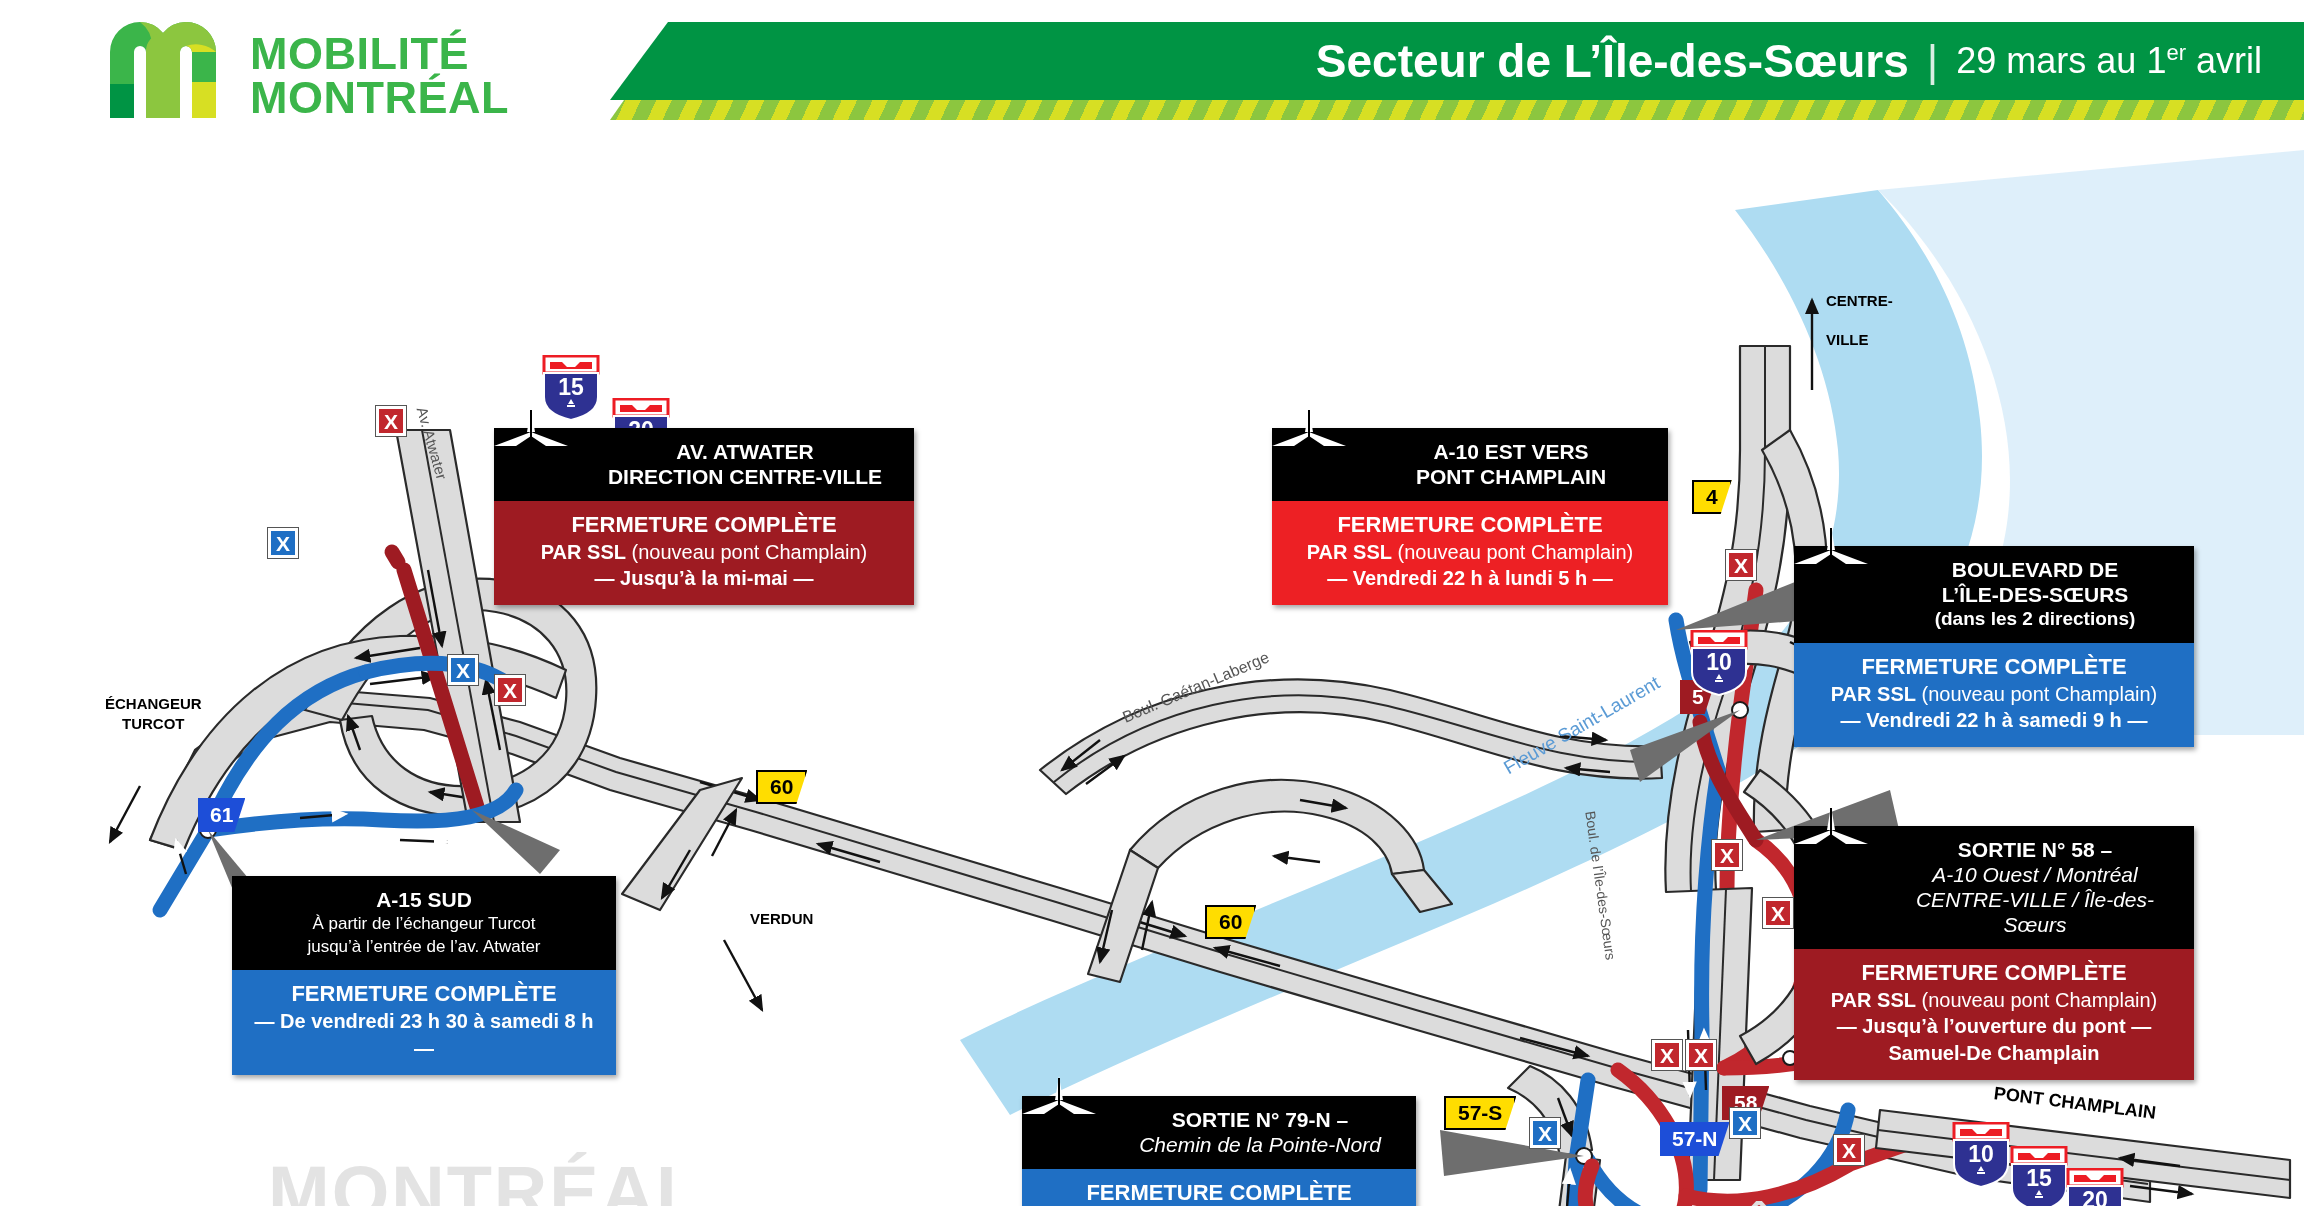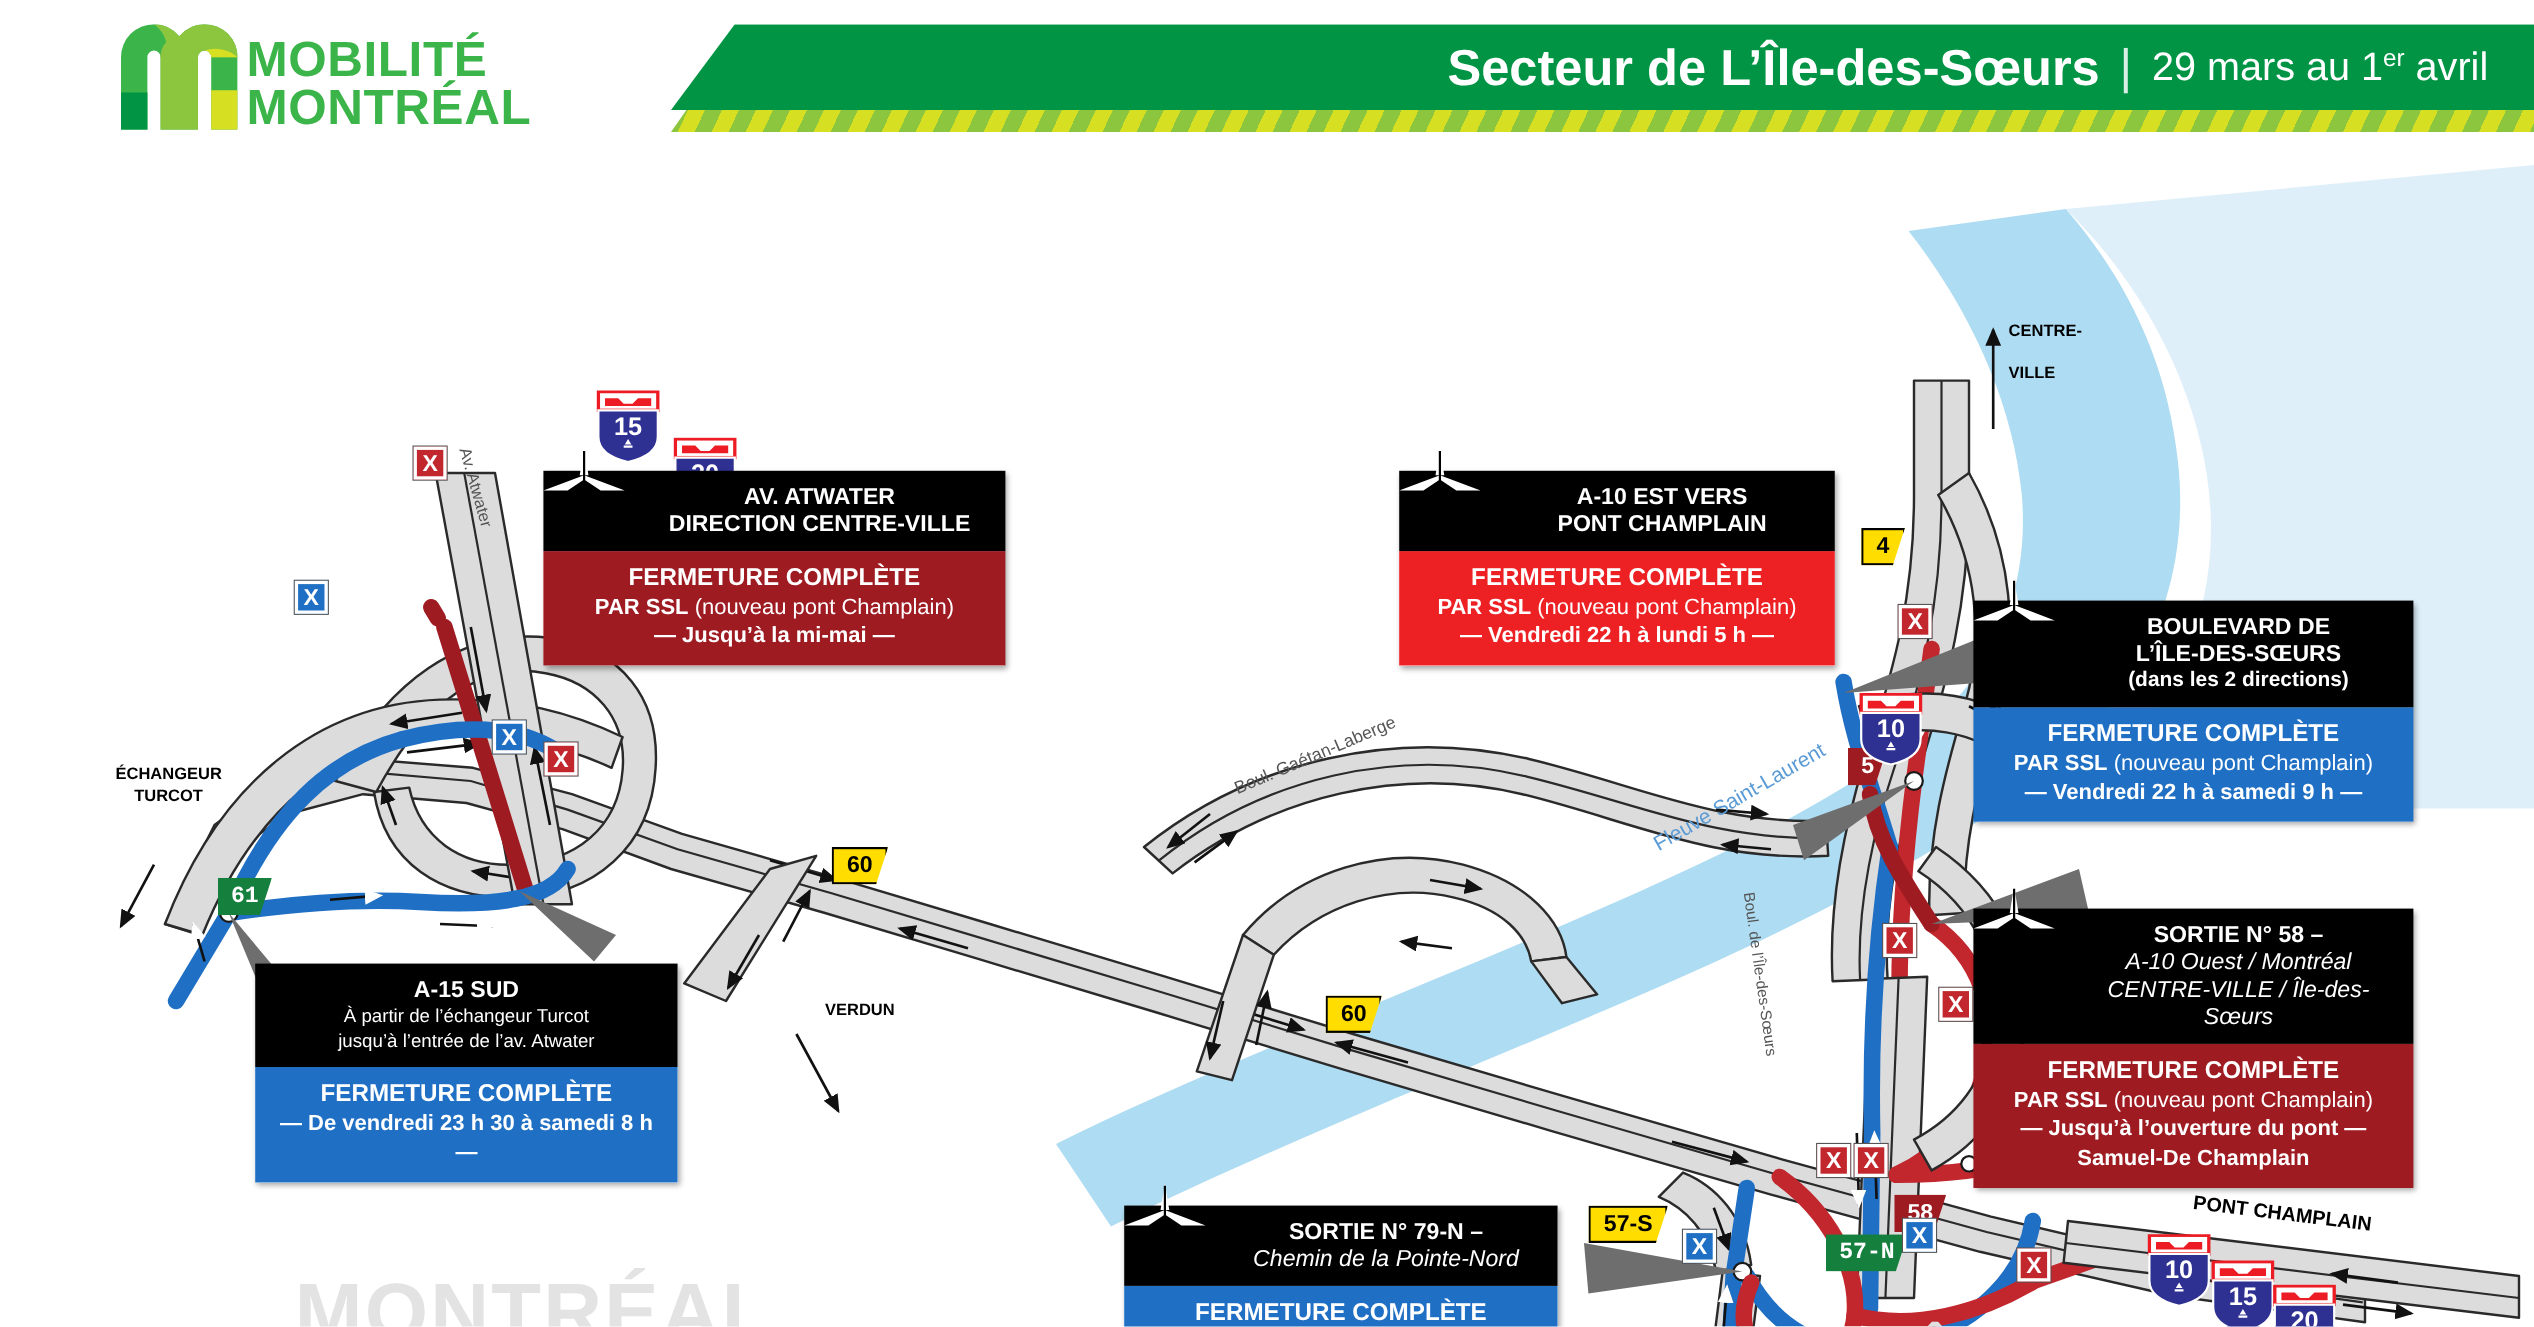--- a/index.html
+++ b/index.html
@@ -3,21 +3,21 @@
 <meta charset="utf-8">
 <style>
   html,body{margin:0;padding:0;background:#fff;}
   body{width:2304px;height:1206px;position:relative;overflow:hidden;
        font-family:"Liberation Sans",sans-serif;color:#000;}
 
   
   #header{position:absolute;left:0;top:0;width:2304px;height:150px;}
   #logo{position:absolute;left:110px;top:22px;width:380px;height:100px;}
   #logo-mark{position:absolute;left:0;top:0;width:106px;height:96px;}
-  #logo-text{position:absolute;left:114px;top:10px;font-weight:bold;font-size:45px;
+  #logo-text{position:absolute;left:140px;top:10px;font-weight:bold;font-size:45px;
              line-height:44px;letter-spacing:0.5px;color:#3BB54A;}
   #logo-text div{white-space:nowrap;}
 
   #banner-wrap{position:absolute;left:610px;top:22px;width:1694px;height:98px;}
   #banner-green{position:absolute;left:0;top:0;width:1694px;height:78px;
      background:#009444;clip-path:polygon(58px 0,1694px 0,1694px 78px,0 78px);}
   #banner-stripe{position:absolute;left:0;top:78px;width:1694px;height:20px;
      background:repeating-linear-gradient(115deg,#8CC63F 0 14px,#D7DF23 14px 28px);
      clip-path:polygon(14px 0,1694px 0,1694px 20px,0 20px);}
   #banner-title{position:absolute;left:0;top:0;width:1694px;height:78px;
@@ -45,21 +45,21 @@
            transform-origin:0 0;}
   .riv-lbl{position:absolute;font-size:19px;color:#5B9BD5;white-space:nowrap;
            transform-origin:0 0;font-style:normal;}
 
   
   .tag{position:absolute;height:34px;display:flex;align-items:center;
        justify-content:center;font-weight:bold;font-size:21px;
        padding:0 12px;box-sizing:border-box;
        clip-path:polygon(0 0,100% 0,calc(100% - 11px) 100%,0 100%);}
   .tag.y{background:#FFDD00;border:2px solid #000;color:#000;}
-  .tag.b{background:#15803d;color:#fff;font-family:Liberation Mono, monospace;}
+  .tag.b{background:#1d4ed8;color:#fff;}
   .tag.r{background:#9E1B22;color:#fff;}
 
   
   .shield{position:absolute;width:58px;height:66px;}
 
   
   .xm{position:absolute;width:30px;height:30px;border:3px solid #fff;
       box-shadow:0 0 0 1px #555;display:flex;align-items:center;
       justify-content:center;color:#fff;font-weight:bold;font-size:21px;
       line-height:1;box-sizing:border-box;}

